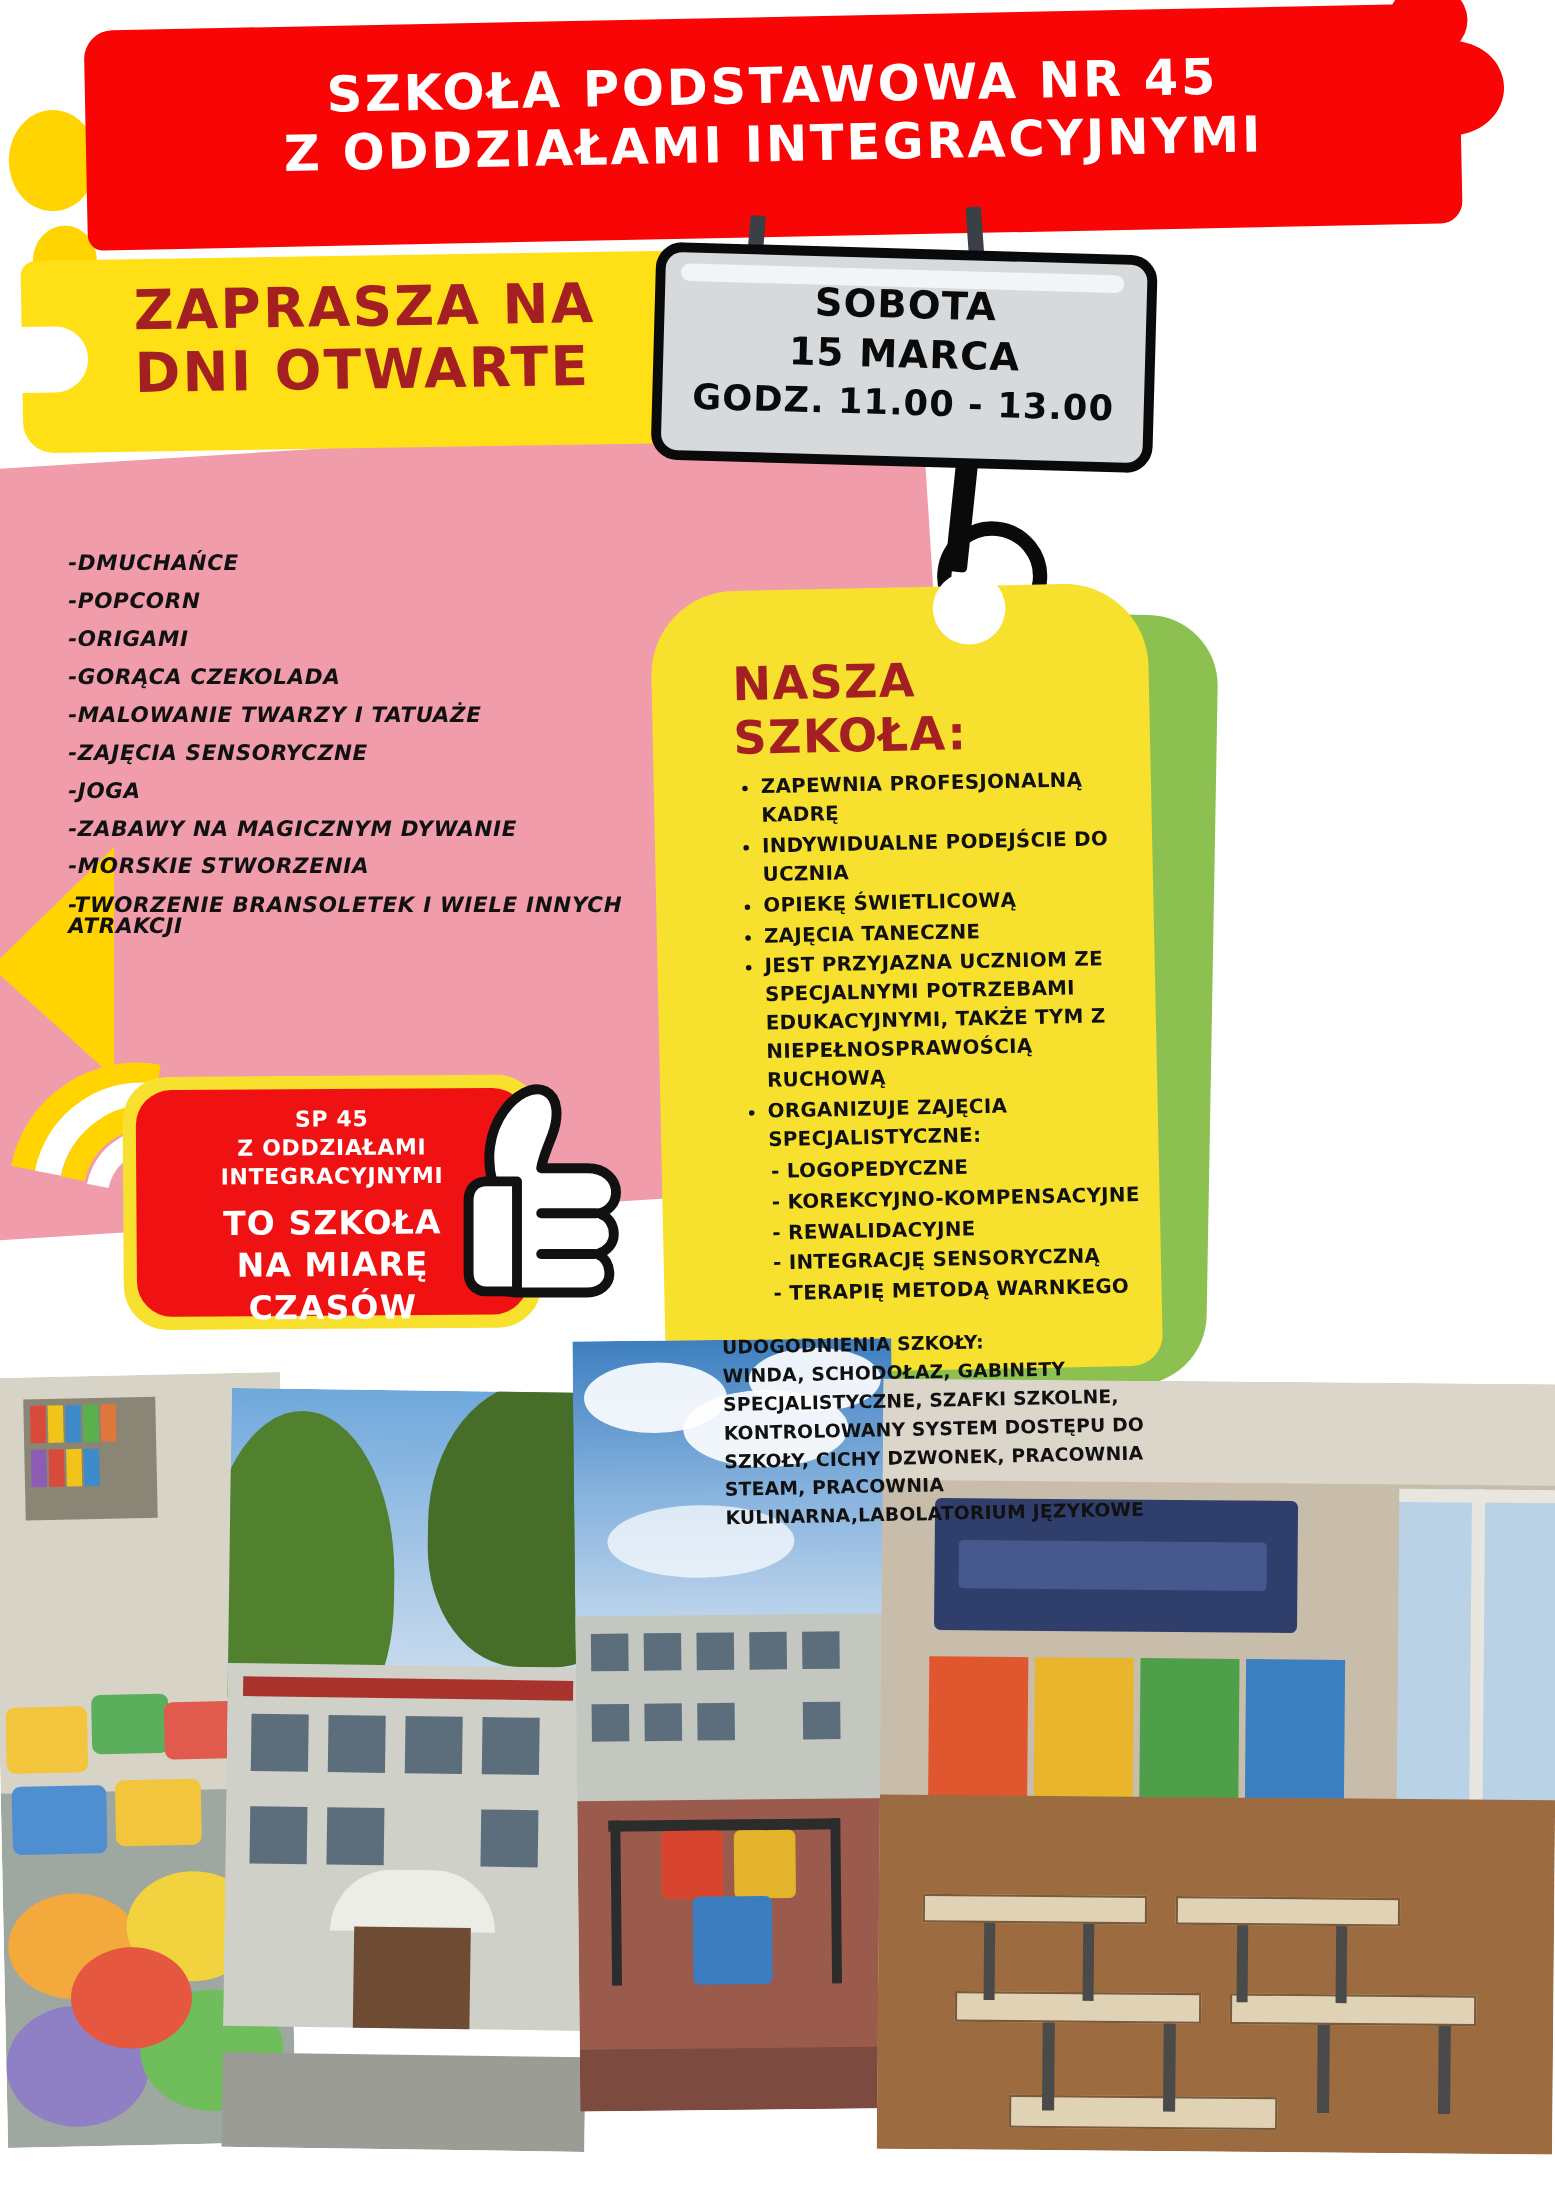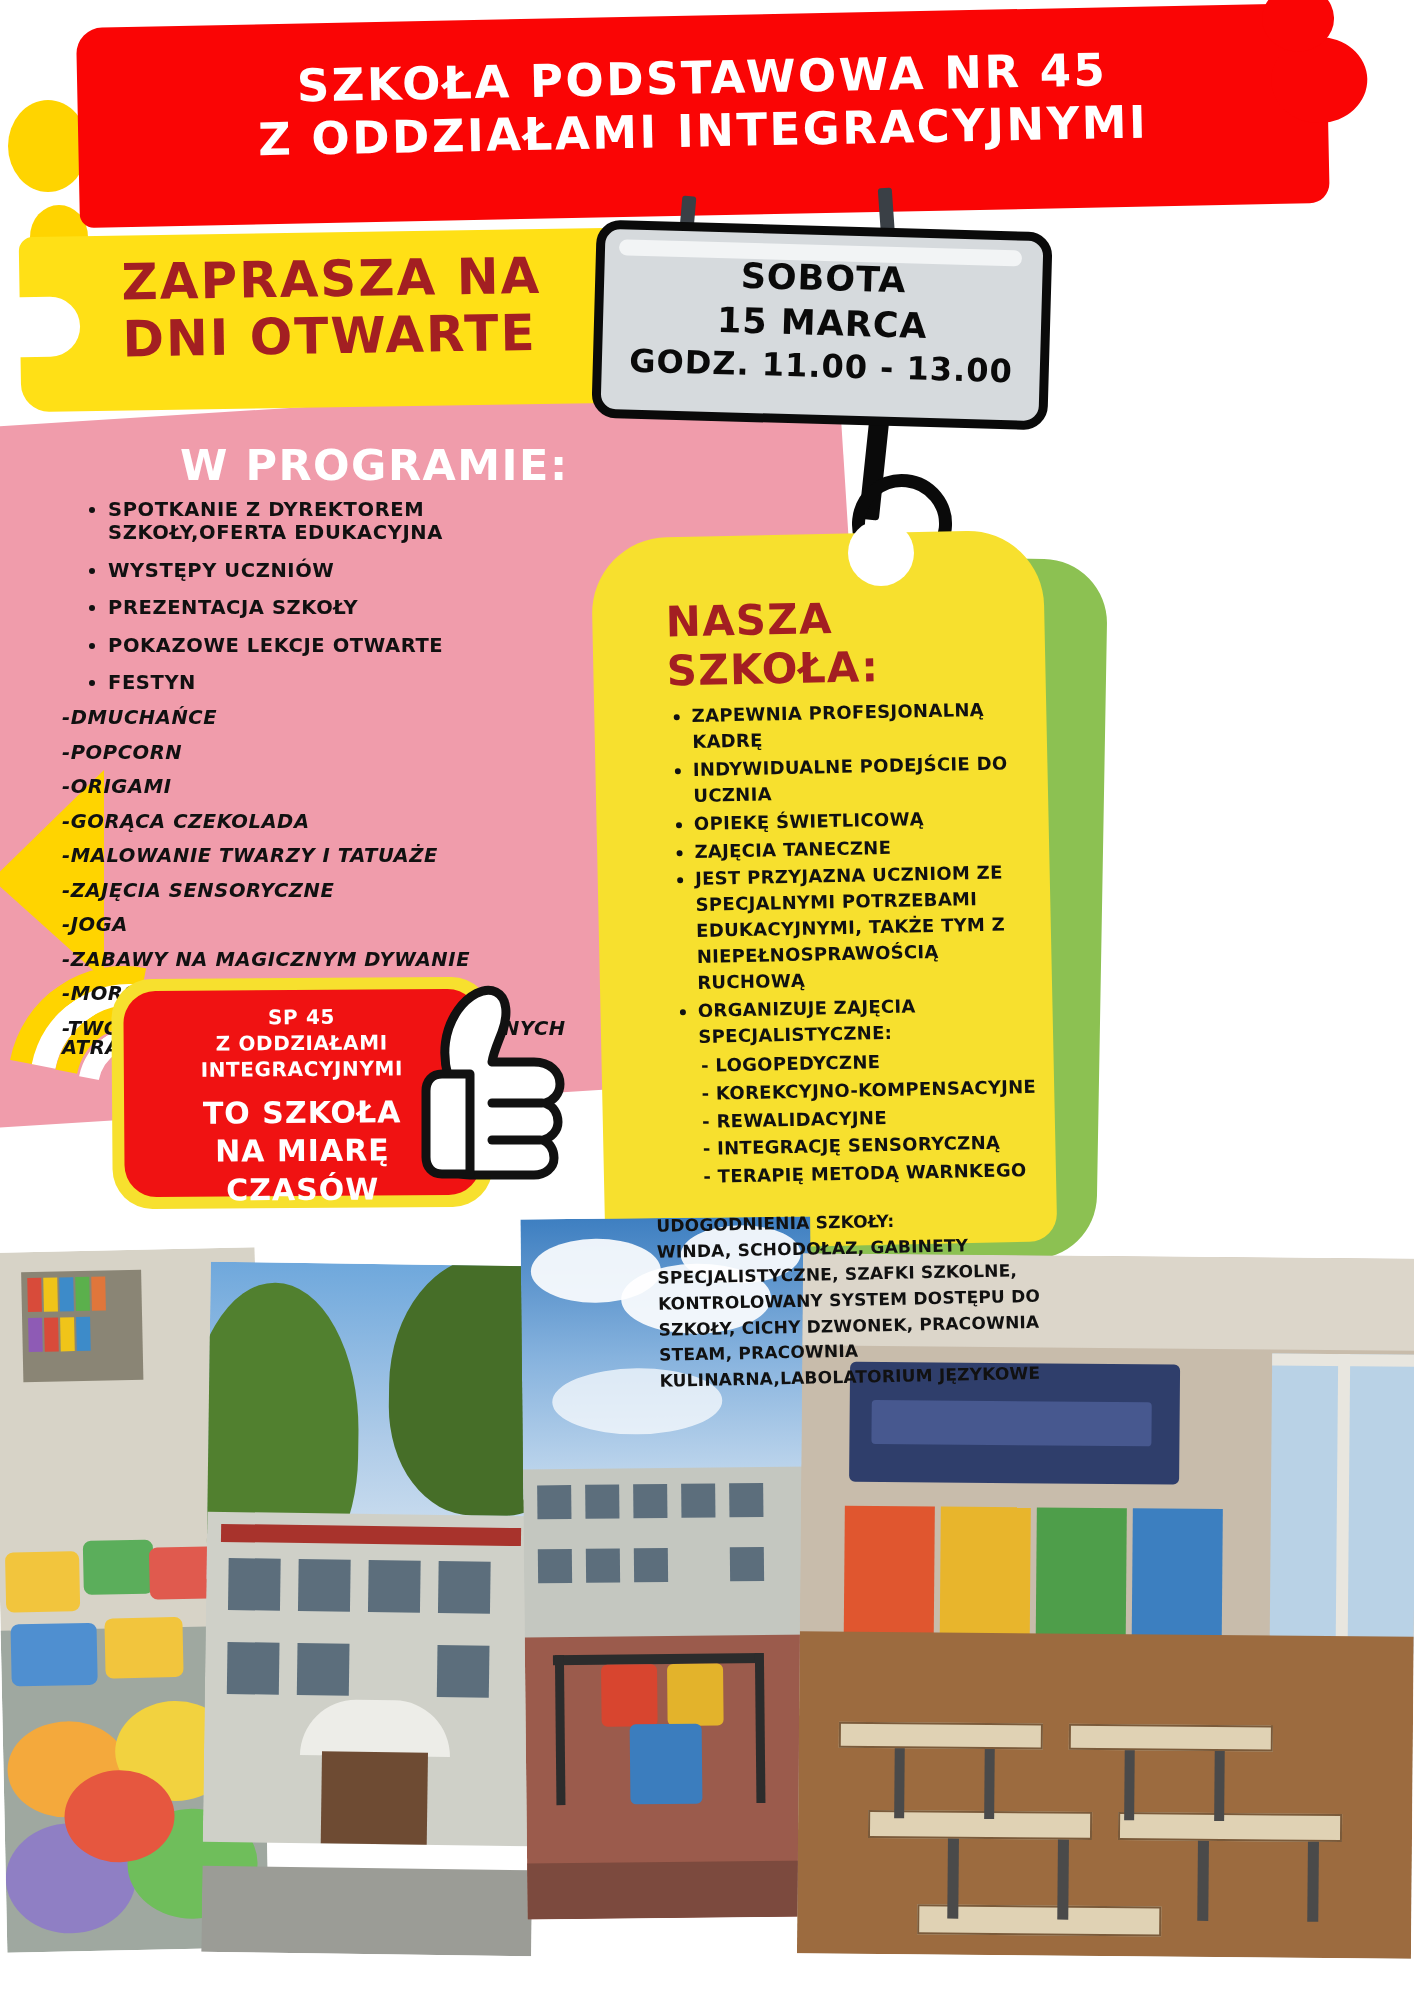--- a/index.html
+++ b/index.html
@@ -299,30 +299,22 @@
   <div class="yellow-text">
     <div>ZAPRASZA NA</div>
     <div>DNI OTWARTE</div>
   </div>
 
   <div class="y-spike"></div>
   <div class="y-spike2"></div>
   <div class="w-spike"></div>
 
   <div class="pink-panel"></div>
-  <div class="pink-head">W PROGRAMIE:</div>
 
   <div class="program-list">
-    <ul>
-      <li>SPOTKANIE Z DYREKTOREM SZKOŁY,OFERTA EDUKACYJNA</li>
-      <li>WYSTĘPY UCZNIÓW</li>
-      <li>PREZENTACJA SZKOŁY</li>
-      <li>POKAZOWE LEKCJE OTWARTE</li>
-      <li>FESTYN</li>
-    </ul>
     <div class="dash-list">
       <div>-DMUCHAŃCE</div>
       <div>-POPCORN</div>
       <div>-ORIGAMI</div>
       <div>-GORĄCA CZEKOLADA</div>
       <div>-MALOWANIE TWARZY I TATUAŻE</div>
       <div>-ZAJĘCIA SENSORYCZNE</div>
       <div>-JOGA</div>
       <div>-ZABAWY NA MAGICZNYM DYWANIE</div>
       <div>-MORSKIE STWORZENIA</div>

